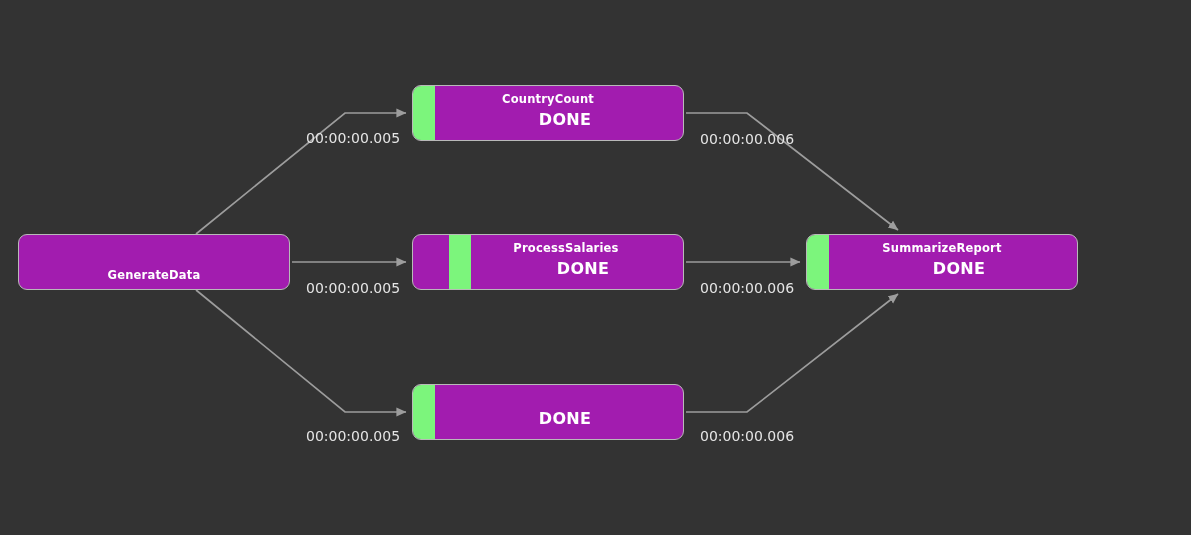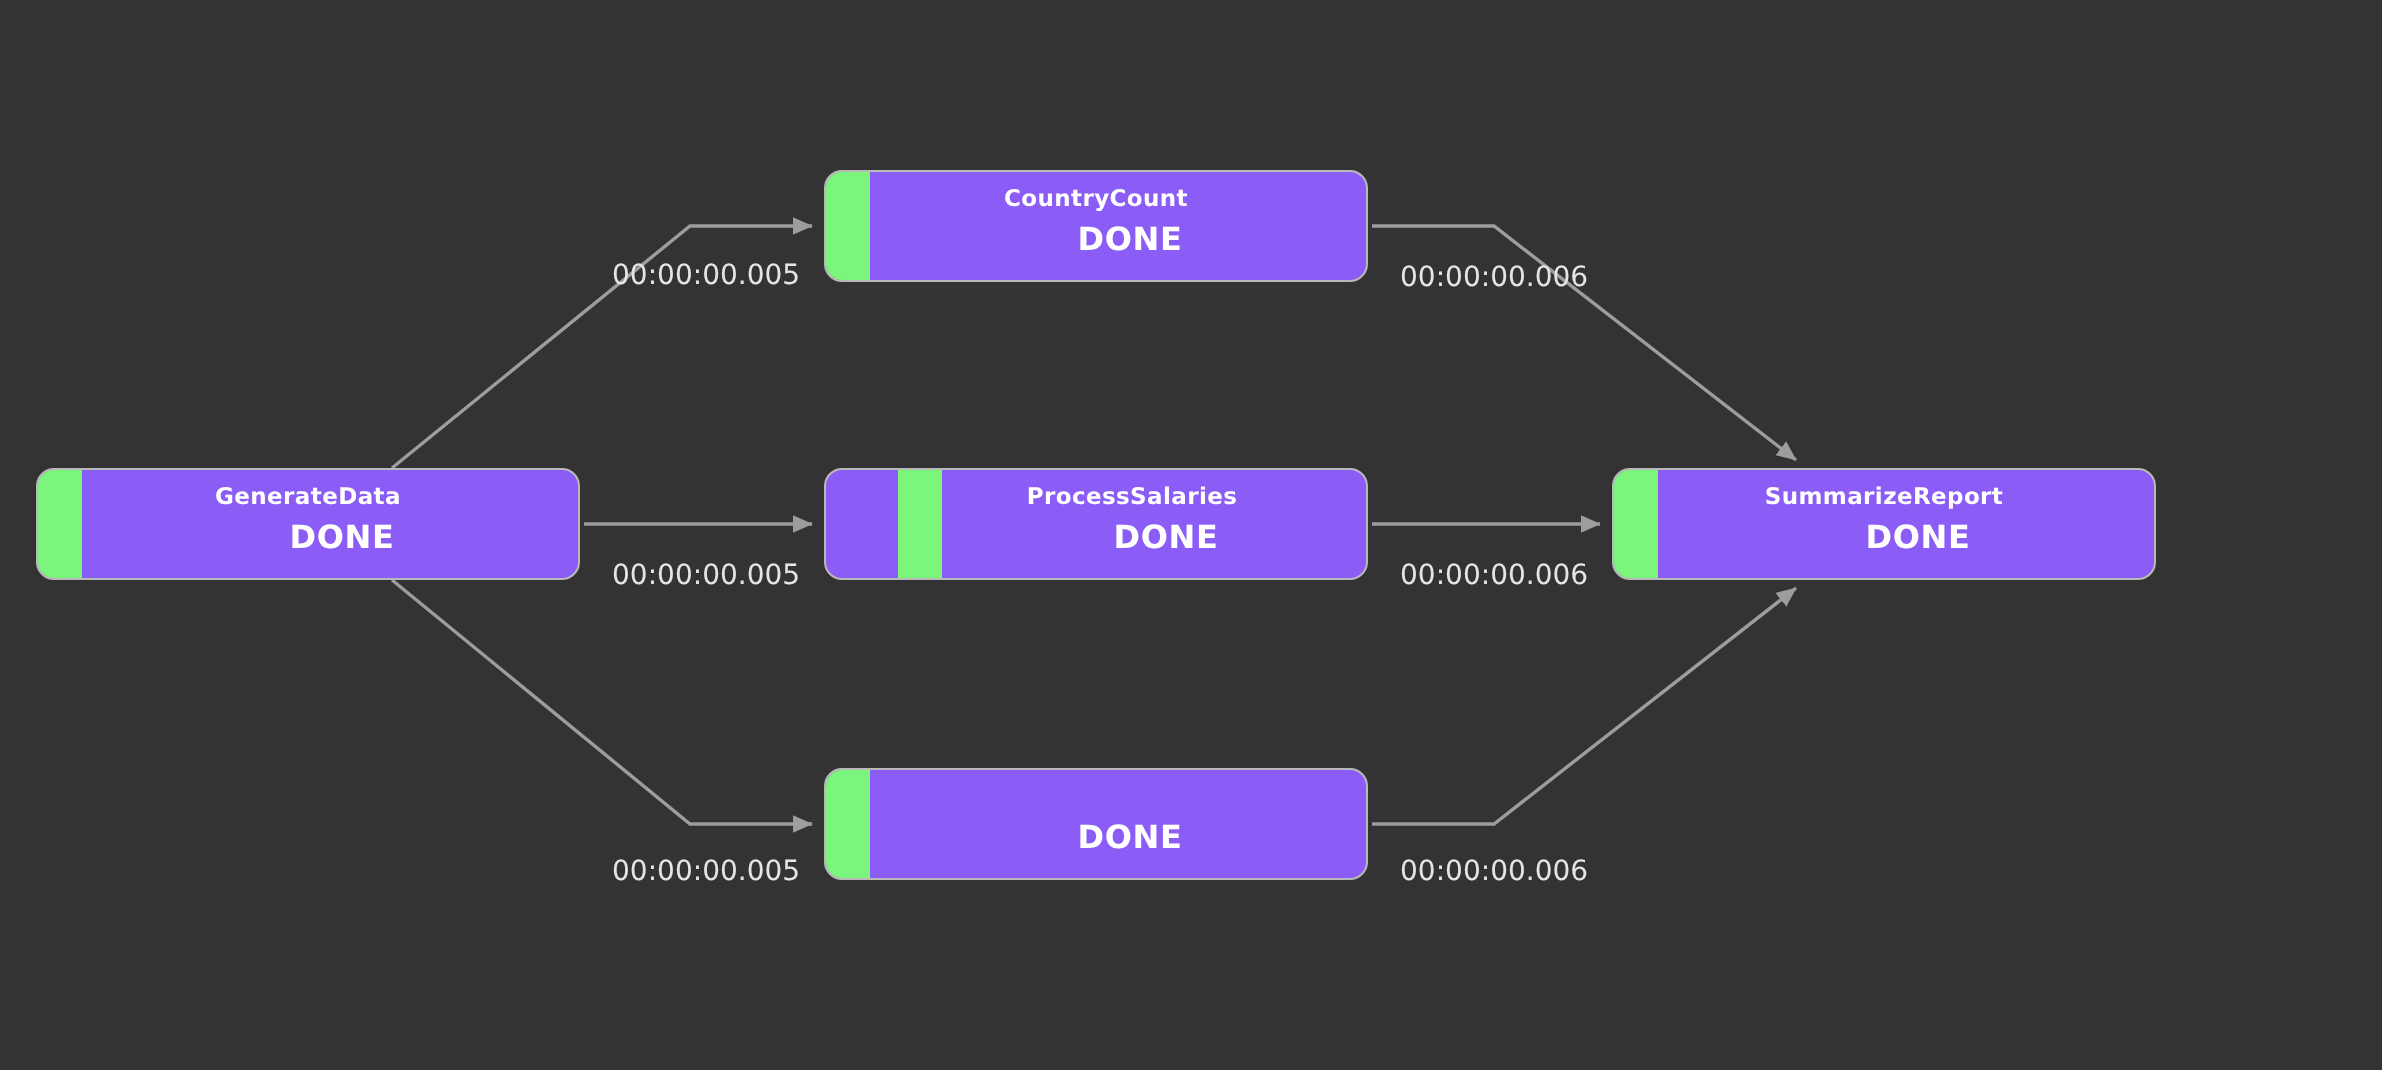--- a/index.html
+++ b/index.html
@@ -23,21 +23,21 @@
     position: absolute;
     left: 0;
     top: 0;
     width: 1191px;
     height: 535px;
     pointer-events: none;
   }
   .node {
     position: absolute;
     box-sizing: border-box;
-    background: #8b5cf6;
+    background: #a21caf;
     border: 1px solid #b9b9b9;
     border-radius: 9px;
     overflow: hidden;
     display: flex;
     flex-direction: row;
     align-items: stretch;
   }
   .node-status-bar {
     width: 22px;
     flex: 0 0 22px;
@@ -97,21 +97,21 @@
         <path d="M 196 234 L 345 113 L 406 113" marker-end="url(#arrow-head)"></path>
         <path d="M 292 262 L 406 262" marker-end="url(#arrow-head)"></path>
         <path d="M 196 290 L 345 412 L 406 412" marker-end="url(#arrow-head)"></path>
         <path d="M 686 113 L 747 113 L 898 230" marker-end="url(#arrow-head)"></path>
         <path d="M 686 262 L 800 262" marker-end="url(#arrow-head)"></path>
         <path d="M 686 412 L 747 412 L 898 294" marker-end="url(#arrow-head)"></path>
       </g>
   </svg>
 
   <div id="node-layer">
-      <div class="node" style="left: 18px; top: 234px; width: 272px; height: 56px;">
+      <div class="node" style="left: 18px; top: 234px; width: 272px; height: 56px; align-items: center;">
         <div class="node-status-bar" style="background: rgb(124, 245, 124);"></div>
         <div class="node-body">
           <div class="node-title">GenerateData</div>
           <div class="node-state">DONE</div>
         </div>
       </div>
       <div class="node" style="left: 412px; top: 85px; width: 272px; height: 56px;">
         <div class="node-status-bar" style="background: rgb(124, 245, 124);"></div>
         <div class="node-body">
           <div class="node-title">CountryCount</div>

